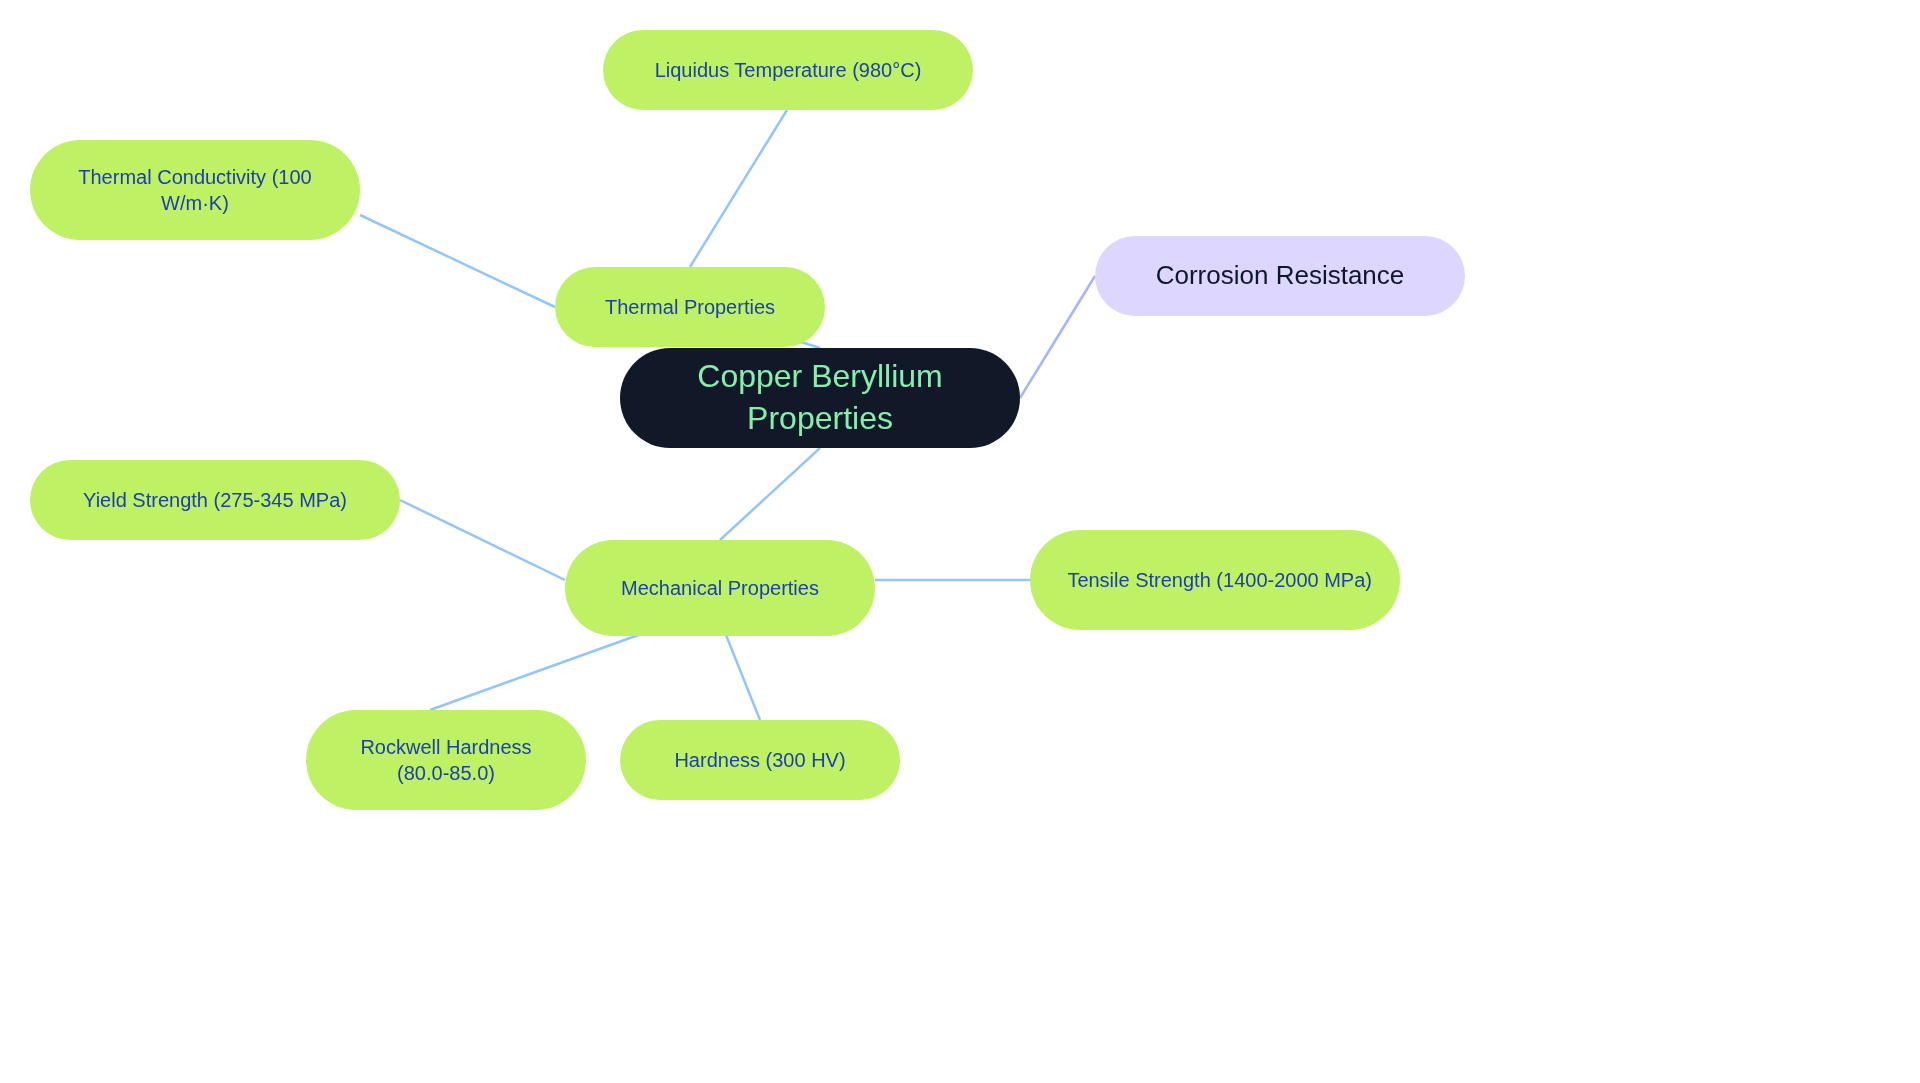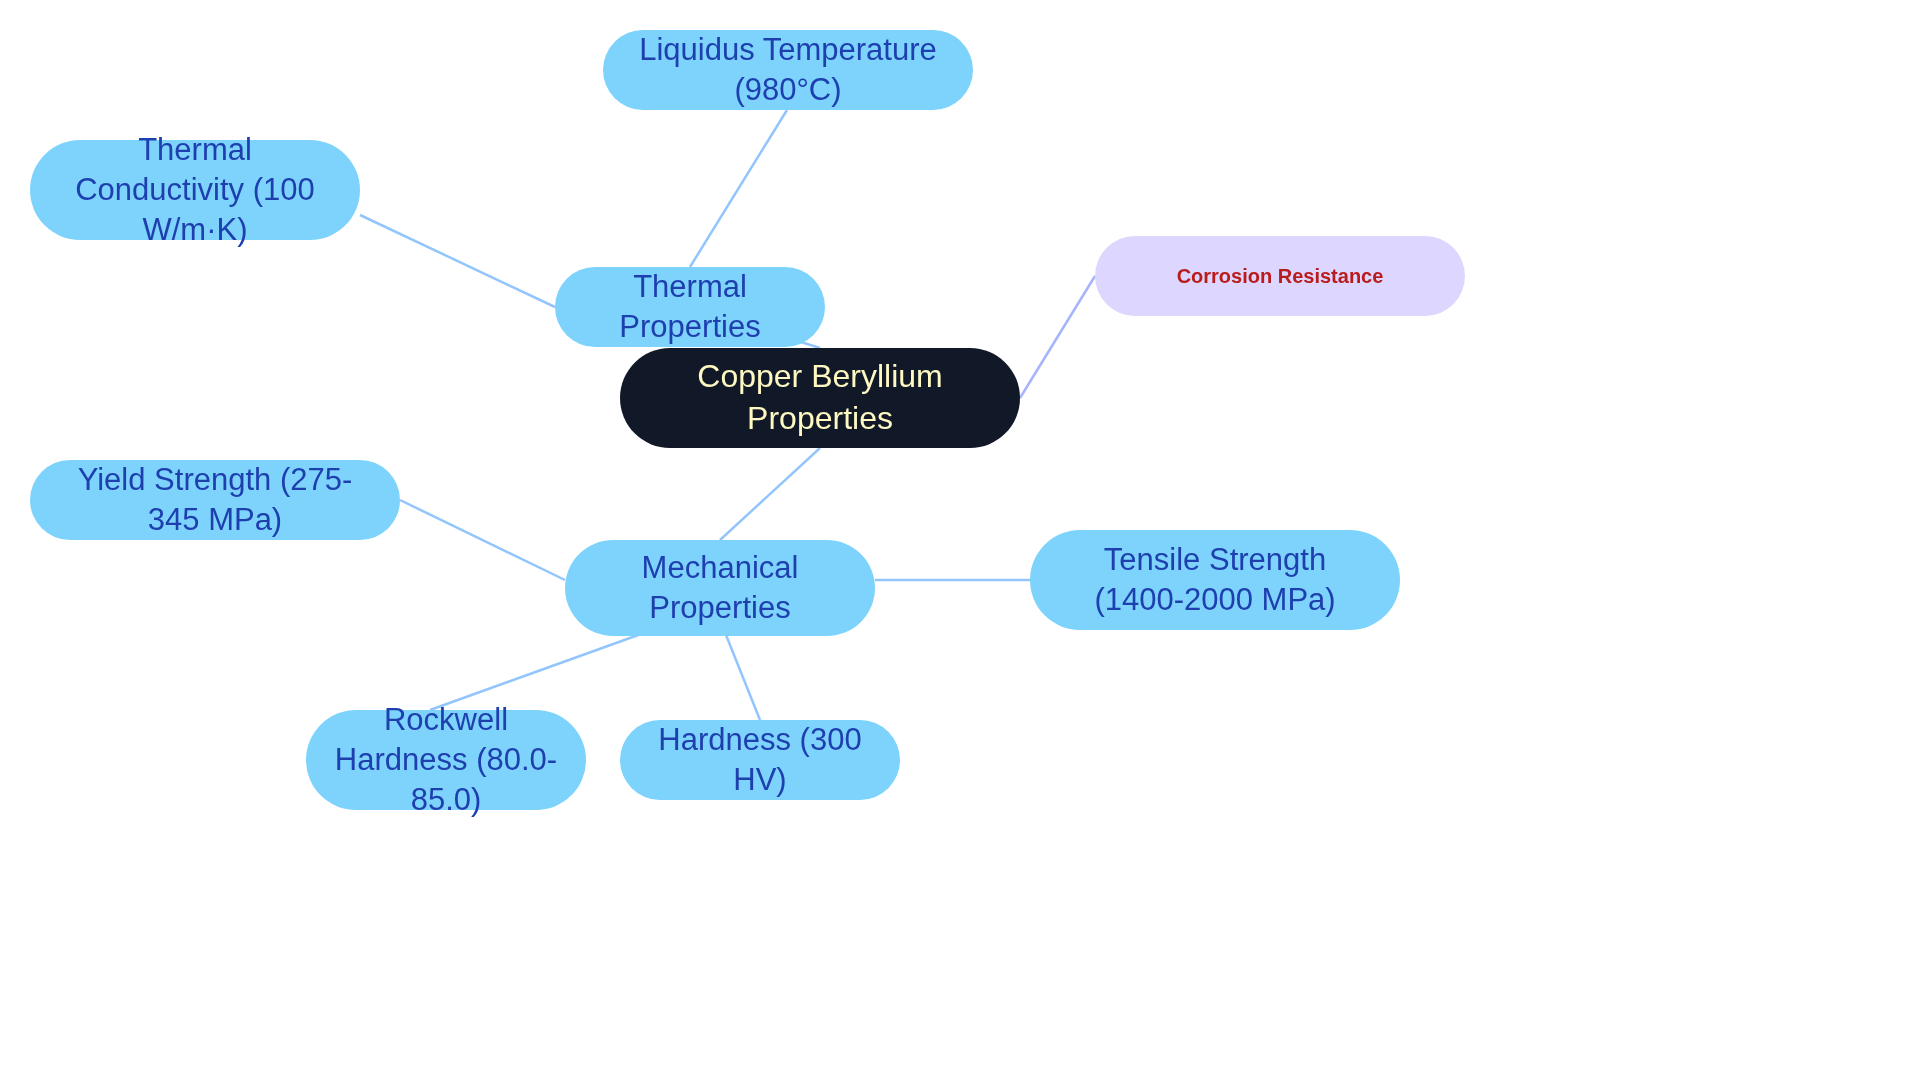--- a/index.html
+++ b/index.html
@@ -29,39 +29,39 @@
       align-items: center;
       justify-content: center;
       text-align: center;
       z-index: 2;
       padding: 18px 28px;
       line-height: 1.3;
     }
 
     .node-center {
       background: #111827;
-      color: #fef9c3;
+      color: #86efac;
       font-size: 32px;
       font-weight: 500;
       width: 400px;
       height: 100px;
     }
 
     .node-blue {
-      background: #7dd3fc;
+      background: #bef264;
       color: #1e40af;
-      font-size: 31px;
+      font-size: 20px;
       font-weight: 400;
     }
 
     .node-purple {
       background: #ddd6fe;
-      color: #b91c1c;
-      font-size: 20px;
-      font-weight: 700;
+      color: #0f172a;
+      font-size: 26px;
+      font-weight: 400;
     }
 
     
     
     #node-center    { left: 620px; top: 348px; width: 400px; height: 100px; }
 
     
     #node-thermal   { left: 555px; top: 267px; width: 270px; height: 80px; }
 
     

